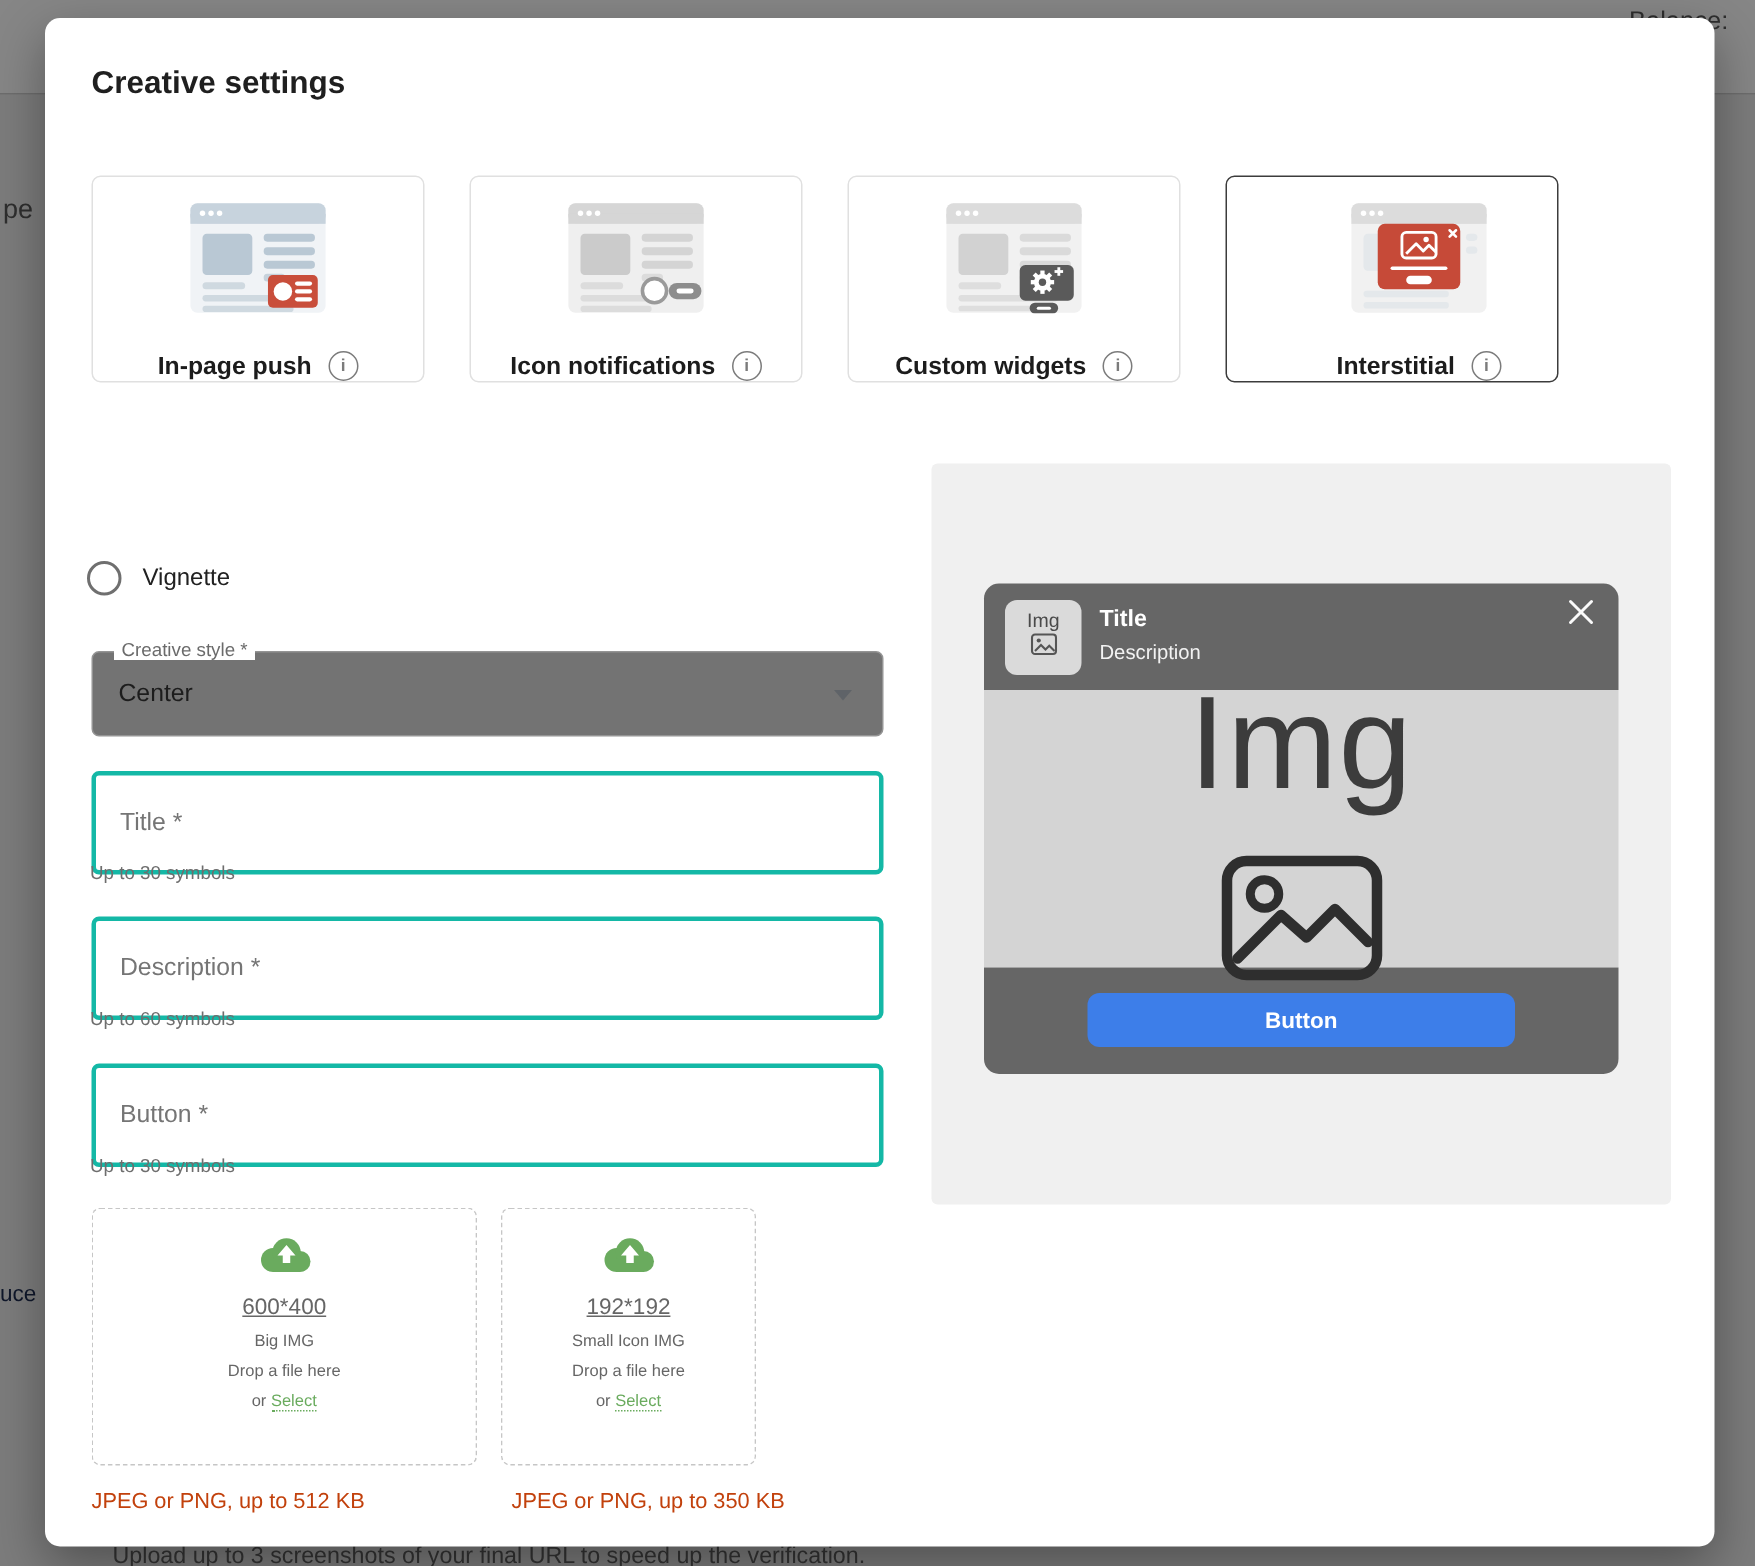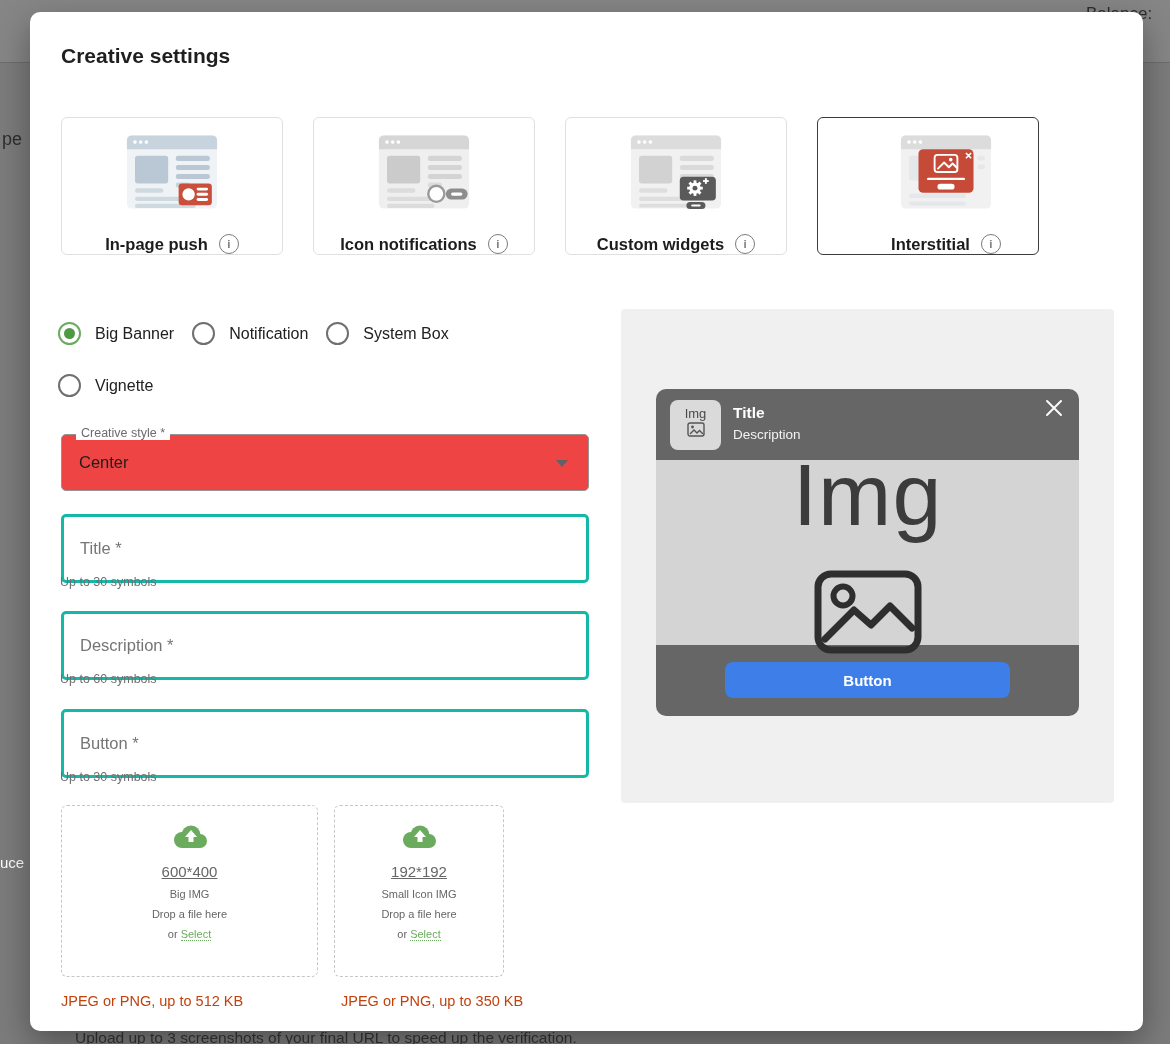--- a/index.html
+++ b/index.html
@@ -7,21 +7,21 @@
     width:1170px;height:1044px;position:relative;overflow:hidden;
     background:#7c7c7c;
     font-family:"Liberation Sans", sans-serif;
     -webkit-font-smoothing:antialiased;
   }
   
   .backdrop-strip{position:absolute;left:0;top:0;width:1170px;height:62px;background:#868686;border-bottom:1px solid #6d6d6d;}
   .bd-text{position:absolute;color:#2e2e2e;}
   .bd-balance{left:1086px;top:4px;font-size:17px;}
   .bd-pe{left:2px;top:129px;font-size:18px;}
-  .bd-uce{left:0px;top:854px;font-size:15px;color:#ffffff;}
+  .bd-uce{left:0px;top:854px;font-size:15px;color:#0f172a;}
   .bd-bottom{left:75px;top:1029px;font-size:15.5px;color:#343434;white-space:nowrap;}
 
   
   .modal{
     position:absolute;left:30px;top:12px;width:1113px;height:1019px;
     background:#ffffff;border-radius:10px;box-shadow:0 12px 34px rgba(0,0,0,.35);
   }
   .modal-title{position:absolute;left:31px;top:32px;font-size:21px;font-weight:700;color:#1f1f1f;}
 
   
@@ -49,21 +49,21 @@
     display:flex;align-items:center;justify-content:center;flex:0 0 auto;
   }
   .radio-item.selected .radio-circle{border-color:#6aab5e;}
   .radio-dot{width:11px;height:11px;border-radius:50%;background:transparent;}
   .radio-item.selected .radio-dot{background:#4e9a44;}
   .radio-label{margin-left:14px;font-size:16px;color:#212121;}
 
   
   .sel-field{
     position:absolute;left:31px;top:422px;width:528px;height:57px;
-    border:1px solid #949494;border-radius:5px;box-sizing:border-box;cursor:pointer;background:#ef4444;
+    border:1px solid #949494;border-radius:5px;box-sizing:border-box;cursor:pointer;background:#737373;
   }
   .sel-label{position:absolute;left:14px;top:-9px;background:#fff;padding:0 5px;font-size:12.5px;color:#6b6b6b;}
   .sel-value{position:absolute;left:17px;top:0;height:55px;display:flex;align-items:center;font-size:16.5px;color:#1d1d1d;}
   .sel-arrow{position:absolute;right:20px;top:25px;width:0;height:0;border-left:6px solid transparent;border-right:6px solid transparent;border-top:7px solid #5f6368;}
 
   .txt-field{
     position:absolute;left:31px;width:528px;height:69px;border:3px solid #14b8a6;border-radius:5px;
     box-sizing:border-box;background:#fff;
   }
   .txt-field input{
@@ -245,40 +245,20 @@
         <rect x="28" y="45" width="40" height="2.5" rx="1.25" fill="#fff"></rect>
         <rect x="39" y="51.5" width="18" height="6" rx="3" fill="#fff"></rect>
       </svg>
       <div class="fmt-label-row">
         <span class="fmt-label">Interstitial</span>
         <span class="info-icon">i</span>
       </div>
     </div>
   </div>
 
-  <div class="radio-row radio-row1">
-    <div class="radio-item selected">
-      <span class="radio-circle">
-          <span class="radio-dot"></span>
-        </span>
-      <span class="radio-label">Big Banner</span>
-    </div>
-    <div class="radio-item">
-      <span class="radio-circle">
-          <span class="radio-dot"></span>
-        </span>
-      <span class="radio-label">Notification</span>
-    </div>
-    <div class="radio-item">
-      <span class="radio-circle">
-          <span class="radio-dot"></span>
-        </span>
-      <span class="radio-label">System Box</span>
-    </div>
-  </div>
   <div class="radio-row radio-row2">
     <div class="radio-item">
       <span class="radio-circle">
           <span class="radio-dot"></span>
         </span>
       <span class="radio-label">Vignette</span>
     </div>
   </div>
 
   <div class="sel-field">

